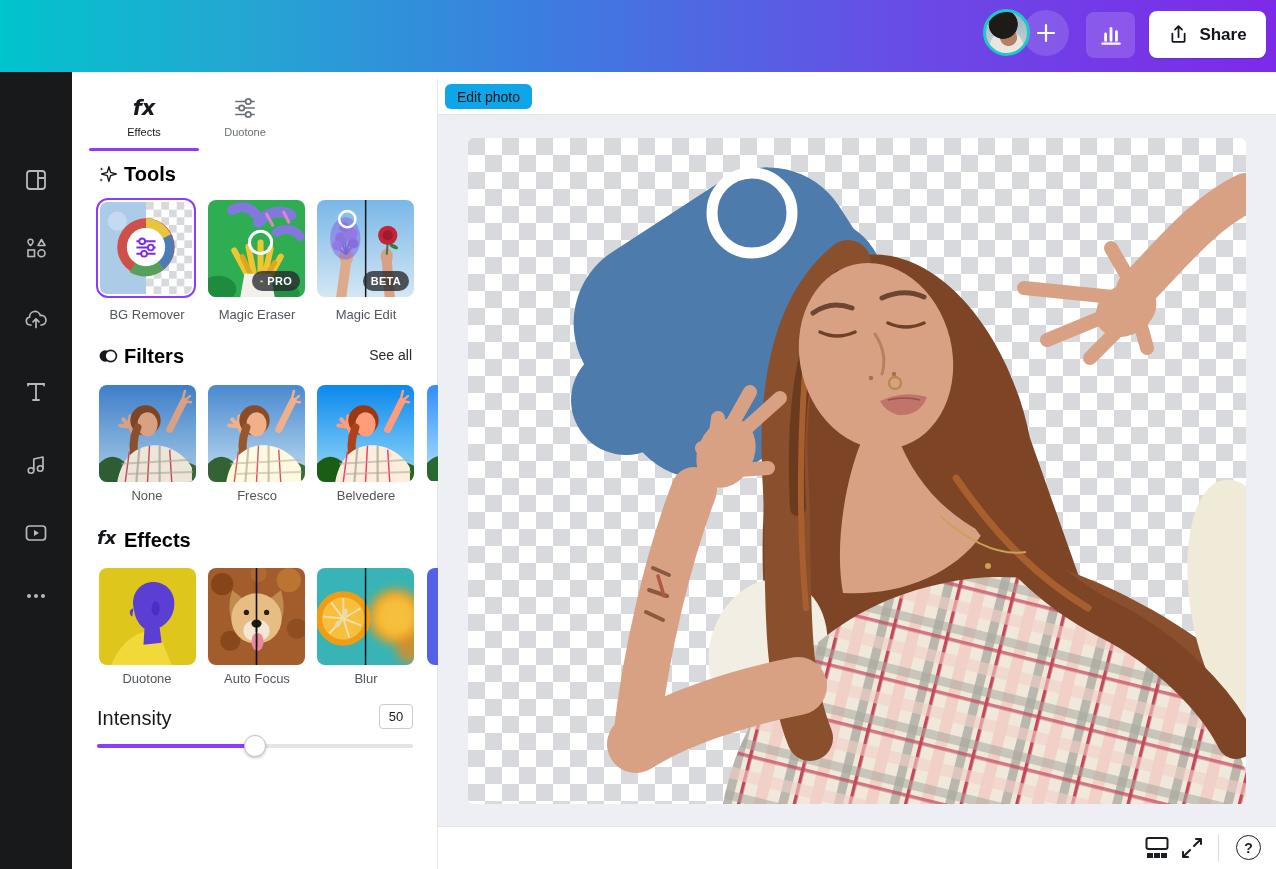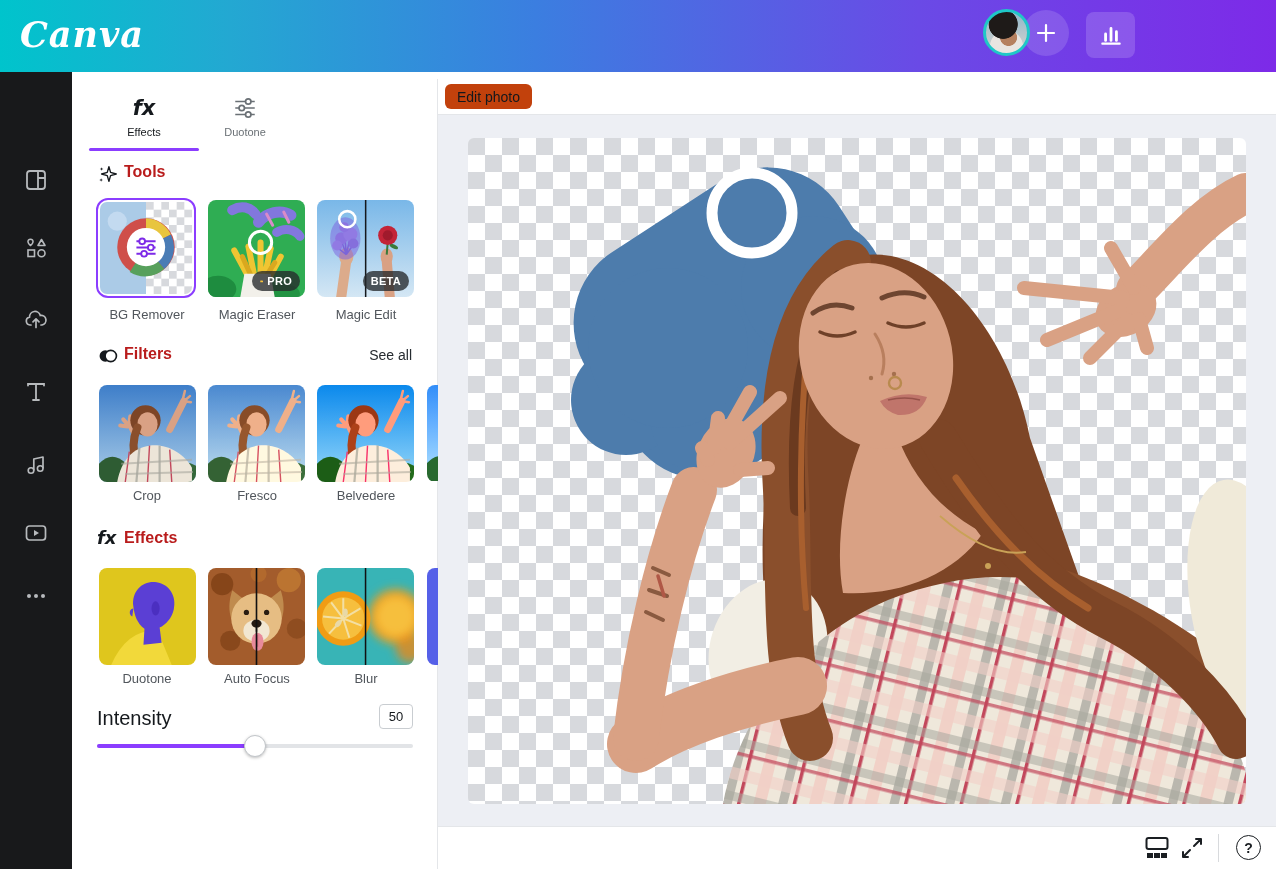--- a/index.html
+++ b/index.html
@@ -33,21 +33,21 @@
   
   .panel { position:absolute; left:72px; top:79px; width:366px; height:797px; background:#fff;
     border-right:1px solid #e4e6e9;padding-left:12px; }
   .tab { position:absolute; top:14px; width:110px; text-align:center; cursor:pointer; }
   .tab .t-icon { height:30px; display:flex; align-items:center; justify-content:center; color:#6a7075; }
   .tab .t-label { font-size:11px; color:#6a7075; margin-top:3px; }
   .tab.active .t-icon, .tab.active .t-label { color:#15191d; }
   .tab-underline { position:absolute; left:17px; top:69px; width:110px; height:3px;
     background:#8b3dff; border-radius:2px; }
   .fx-glyph { font-family:"DejaVu Sans", sans-serif; font-style:italic; font-weight:600; font-size:21px; }
-  .section-h { position:absolute; left:52px; font-size:16px; font-weight:700; color:#b91c1c; }
+  .section-h { position:absolute; left:52px; font-size:20px; font-weight:700; color:#000000; }
   .section-icon { position:absolute; left:25px; width:22px; height:22px; color:#15191d; }
   .see-all { position:absolute; right:25px; font-size:14px; color:#262b30; cursor:pointer; }
 
   .tile { position:absolute; width:97px; height:97px; border-radius:8px; overflow:hidden; cursor:pointer; }
   .tile svg { display:block; width:100%; height:100%; }
   .tile-selected { position:absolute; width:100px; height:100px; border:2px solid #8b3dff;
     border-radius:12px; padding:2px; background:#fff; cursor:pointer; }
   .tile-selected .inner { width:92px; height:92px; border-radius:7px; overflow:hidden; }
   .tile-selected .inner svg { display:block; width:100%; height:100%; }
   .tile-label { position:absolute; width:110px; text-align:center; font-size:13px; color:#51565c; }
@@ -64,21 +64,21 @@
   .slider-track { position:absolute; left:25px; top:665px; width:316px; height:4px;
     border-radius:2px; background:#e2e4e7; cursor:pointer; }
   .slider-fill { position:absolute; left:0; top:0; height:4px; width:158px; border-radius:2px;
     background:#8b3dff; }
   .slider-thumb { position:absolute; left:172px; top:656px; width:22px; height:22px; border-radius:50%;
     background:#fff; border:1px solid #c2c6ca; box-shadow:0 1px 3px rgba(0,0,0,0.25); cursor:pointer; }
 
   
   .canvas { position:absolute; left:438px; top:72px; width:838px; height:797px; background:#fff; }
   .edit-pill { position:absolute; left:7px; top:12px; height:25px; padding:0 12px; border-radius:6px;
-    background:#c2410c; font-size:14px; color:#14181c; display:flex; align-items:center; }
+    background:#0ea5e9; font-size:14px; color:#14181c; display:flex; align-items:center; }
   .canvas-divider { position:absolute; left:0; top:42px; width:838px; height:1px; background:#e4e6e9; }
   .work-area { position:absolute; left:0; top:43px; width:838px; height:711px; background:#edeff4; }
   .photo { position:absolute; left:30px; top:23px; width:778px; height:666px; border-radius:6px;
     overflow:hidden; cursor:pointer; }
   .photo svg { display:block; width:778px; height:666px; }
   .bottombar { position:absolute; left:0; top:754px; width:838px; height:43px; background:#fff;
     border-top:1px solid #e4e6e9; }
   .bb-icon { position:absolute; top:9px; width:24px; height:24px; color:#1a1e22; cursor:pointer; }
   .bb-divider { position:absolute; left:780px; top:7px; width:1px; height:28px; background:#d8dadd; }
   .help-circle { position:absolute; left:798px; top:8px; width:25px; height:25px; border-radius:50%;
@@ -107,32 +107,38 @@
       <path d="M38 42 C 33 54 33 66 37 78" stroke="#8a4f2c" stroke-width="8" stroke-linecap="round" fill="none"></path>
       <path d="M18 96 C 22 74 34 62 50 60 C 68 58 84 68 92 82 L 92 96 Z" fill="#ece5d8"></path>
       <path d="M30 66 L 26 96 M 50 60 L 48 96 M 70 64 L 72 96" stroke="#c2485c" stroke-width="1.4" fill="none"></path>
       <path d="M40 62 L 37 96 M 60 60 L 60 96" stroke="#a8a79f" stroke-width="2.2" fill="none" opacity="0.8"></path>
       <path d="M22 78 L 92 74 M 26 88 L 93 86" stroke="#a8a79f" stroke-width="2" fill="none" opacity="0.6"></path>
     </g>
   </defs>
 </svg>
 
 <div class="header">
-  <div class="logo">Canva</div>
   <div class="avatar"></div>
   <div class="plus-btn">
     <svg width="24" height="24" viewBox="0 0 24 24">
       <path d="M12 4 V20 M4 12 H20" stroke="#fff" stroke-width="2.2" stroke-linecap="round" fill="none"></path>
     </svg>
   </div>
   <div class="chart-btn">
     <svg width="26" height="26" viewBox="0 0 24 24">
       <path d="M4 20 H20" stroke="#fff" stroke-width="2" stroke-linecap="round"></path>
       <path d="M7 17 V11 M12 17 V6 M17 17 V9" stroke="#fff" stroke-width="2.6" stroke-linecap="round"></path>
     </svg>
+  </div>
+  <div class="share-btn">
+    <svg width="21" height="21" viewBox="0 0 24 24">
+      <path d="M12 15 V3 M8 6.5 L12 2.5 L16 6.5" stroke="#12161a" stroke-width="2" fill="none" stroke-linejoin="round" stroke-linecap="round"></path>
+      <path d="M5 11 V19 a1.5 1.5 0 0 0 1.5 1.5 h11 A1.5 1.5 0 0 0 19 19 V11" stroke="#12161a" stroke-width="2" fill="none" stroke-linecap="round"></path>
+    </svg>
+    <span>Share</span>
   </div>
 </div>
 
 <div class="rail">
   <div class="rail-item" style="top:96px">
     <svg viewBox="0 0 24 24">
       <rect x="3" y="3" width="18" height="18" rx="3" stroke="currentColor" stroke-width="1.8" fill="none"></rect>
       <path d="M14 3 V21 M14 10 H21" stroke="currentColor" stroke-width="1.8" fill="none"></path>
     </svg>
   </div>
@@ -310,21 +316,21 @@
     <svg viewBox="0 0 96 96" style="filter:saturate(1.45) contrast(1.1) hue-rotate(-8deg)">
         <use href="#mini-woman"></use>
       </svg>
   </div>
   <div class="sliver" style="left:355px; top:306px">
     <svg viewBox="0 0 96 96" style="filter:saturate(1.3) brightness(1.1)">
         <use href="#mini-woman"></use>
       </svg>
   </div>
 
-  <div class="tile-label" style="left:20px; top:409px">Crop</div>
+  <div class="tile-label" style="left:20px; top:409px">None</div>
   <div class="tile-label" style="left:130px; top:409px">Fresco</div>
   <div class="tile-label" style="left:239px; top:409px">Belvedere</div>
 
   <div class="section-icon" style="top:448px; width:24px">
     <span class="fx-glyph" style="font-size:18px">fx</span>
   </div>
   <div class="section-h" style="top:450px">Effects</div>
 
   <div class="tile" style="left:27px; top:489px">
     <svg viewBox="0 0 96 96">

